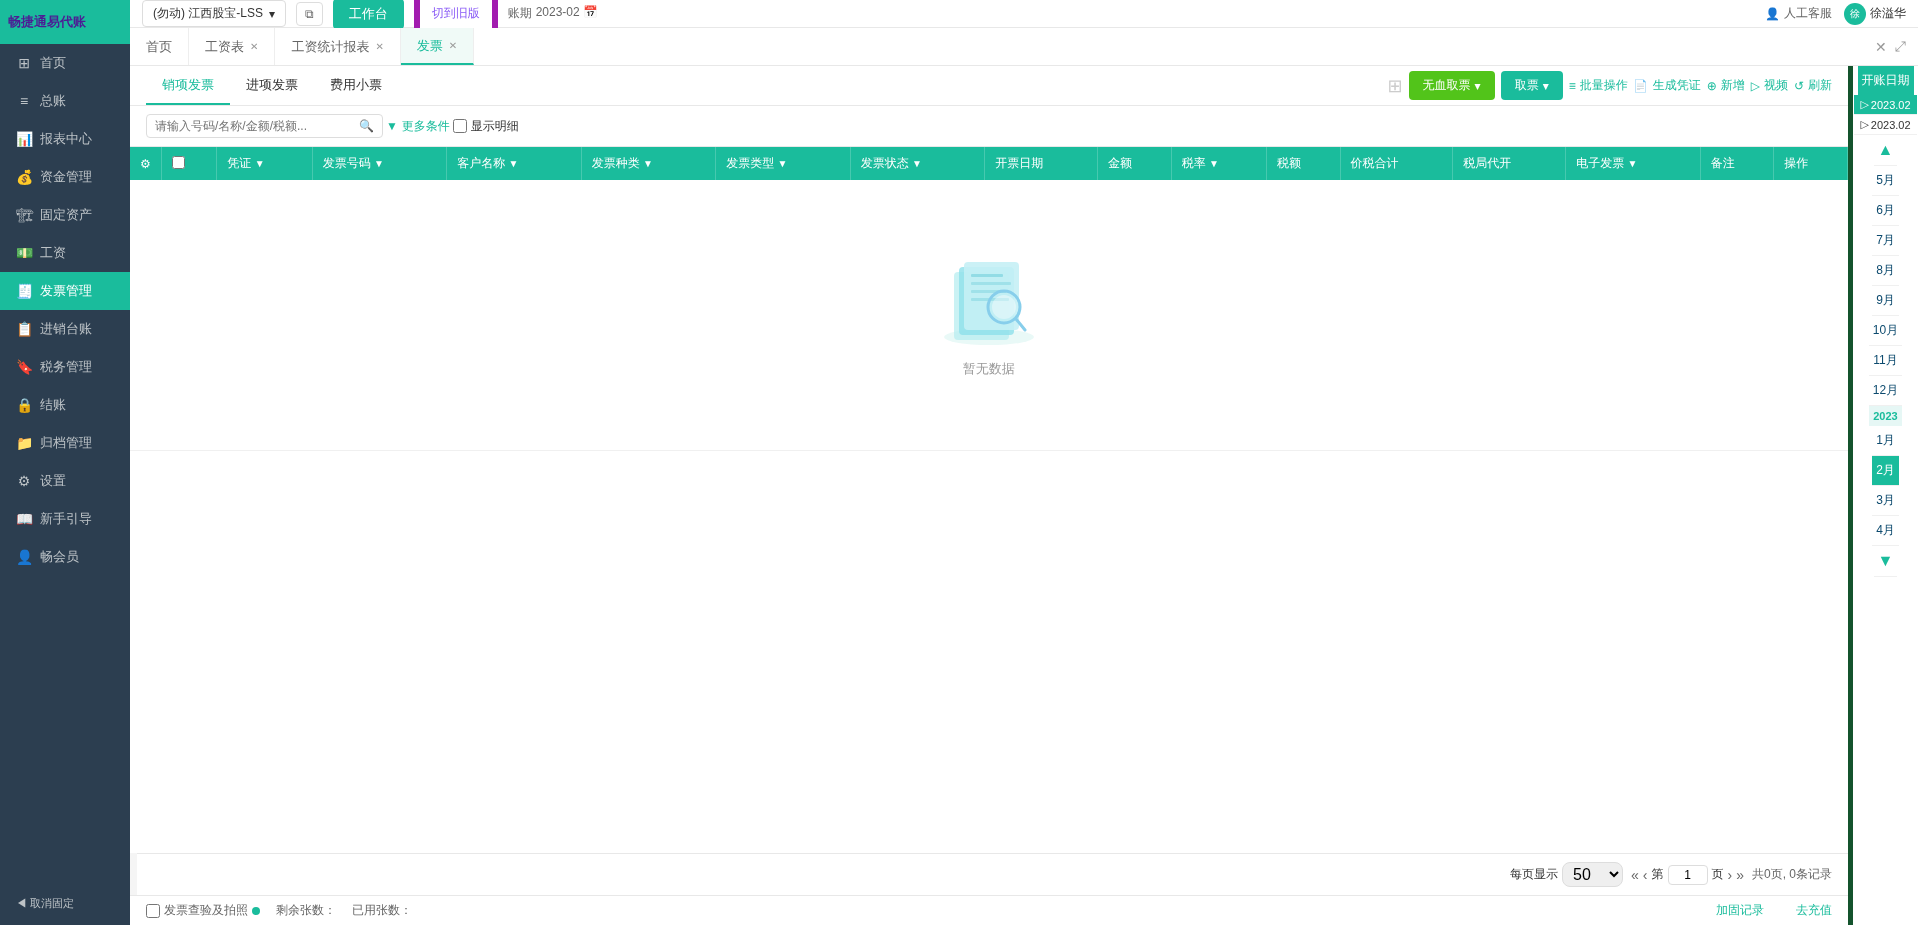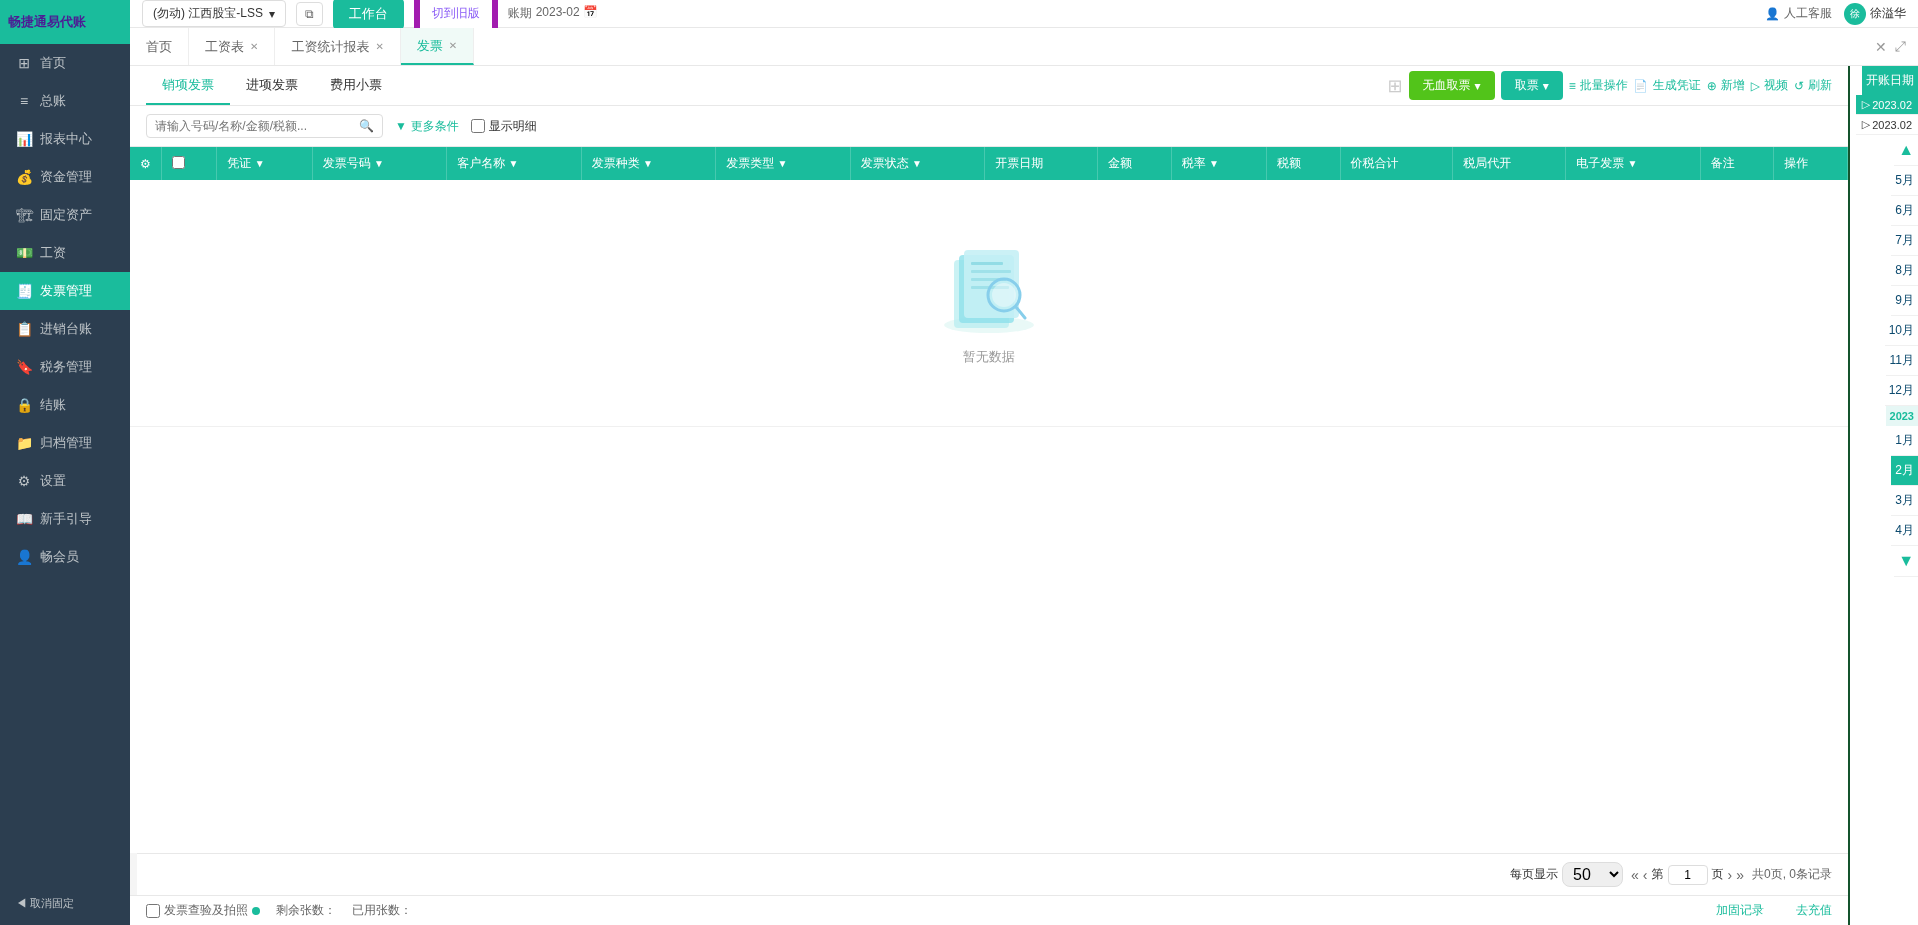--- a/index.html
+++ b/index.html
@@ -45,21 +45,21 @@
 
     
     .sub-tabs { background: white; display: flex; align-items: center; padding: 0 16px; height: 40px; border-bottom: 1px solid #e8e8e8; flex-shrink: 0; }
     .sub-tab { padding: 0 16px; height: 100%; display: flex; align-items: center; cursor: pointer; color: #333; font-size: 13px; border-bottom: 2px solid transparent; }
     .sub-tab.active { color: #1abc9c; border-bottom: 2px solid #1abc9c; }
     .btn-green { background: #52c41a; color: white; border: none; border-radius: 4px; padding: 6px 14px; cursor: pointer; font-size: 12px; display: flex; align-items: center; gap: 4px; }
     .btn-teal { background: #1abc9c; color: white; border: none; border-radius: 4px; padding: 6px 14px; cursor: pointer; font-size: 12px; display: flex; align-items: center; gap: 4px; }
     .btn-icon { color: #1abc9c; background: none; border: none; cursor: pointer; font-size: 12px; display: flex; align-items: center; gap: 4px; }
 
     
-    .filter-bar { background: white; display: flex; align-items: center; padding: 8px 16px; gap: 12px; border-bottom: 1px solid #e8e8e8; flex-shrink: 0; }
+    .filter-bar { background: white; display: flex; align-items: center; padding: 8px 16px; gap: 3px; border-bottom: 1px solid #e8e8e8; flex-shrink: 0; }
     .search-input-wrap { display: flex; align-items: center; border: 1px solid #ddd; border-radius: 4px; padding: 4px 8px; gap: 4px; background: white; }
     .search-input { border: none; outline: none; font-size: 12px; color: #333; width: 200px; }
     .filter-more { display: flex; align-items: center; gap: 4px; color: #1abc9c; cursor: pointer; font-size: 12px; }
     .show-detail { display: flex; align-items: center; gap: 4px; color: #333; cursor: pointer; font-size: 12px; }
     .checkbox { width: 14px; height: 14px; border: 1px solid #ddd; cursor: pointer; }
 
     
     .table-wrap { flex: 1; overflow: auto; background: white; }
     table { width: 100%; border-collapse: collapse; min-width: 1400px; }
     thead tr { background: #1abc9c; color: white; }
@@ -78,21 +78,21 @@
     .page-total { color: #666; font-size: 12px; }
 
     
     .bottom-bar { background: white; border-top: 1px solid #e8e8e8; display: flex; align-items: center; padding: 6px 16px; gap: 16px; flex-shrink: 0; font-size: 12px; color: #666; }
     .bottom-check { display: flex; align-items: center; gap: 4px; }
     .bottom-dot { width: 8px; height: 8px; border-radius: 50%; background: #1abc9c; display: inline-block; }
     .bottom-links { margin-left: auto; display: flex; gap: 12px; }
     .bottom-link { color: #1abc9c; cursor: pointer; text-decoration: none; margin-left: 20px; }
 
     
-    .date-panel { width: 70px; background: white; border-left: 2px solid #14532d; display: flex; flex-direction: column; align-items: flex-end; overflow-y: auto; flex-shrink: 0; position: relative; }
+    .date-panel { width: 70px; background: white; border-left: 5px solid #14532d; display: flex; flex-direction: column; align-items: center; overflow-y: auto; flex-shrink: 0; position: relative; }
     .date-panel-header { background: #1abc9c; color: white; text-align: center; padding: 6px 4px; font-size: 12px; cursor: pointer; }
     .date-panel-year { background: #f0f0f0; color: #333; text-align: center; padding: 4px; font-size: 11px; font-weight: bold; }
     .date-panel-year.active { background: #e6f7f5; color: #1abc9c; }
     .date-month { text-align: center; padding: 6px 4px; font-size: 12px; cursor: pointer; color: #0c4a6e; border-bottom: 1px solid #f0f0f0; }
     .date-month.active { background: #1abc9c; color: white; border-radius: 0; }
     .date-period-row { display: flex; align-items: center; padding: 3px 6px; font-size: 11px; color: #333; cursor: pointer; border-bottom: 1px solid #f0f0f0; gap: 2px; }
     .date-period-row.active { background: #1abc9c; color: white; }
 
     
     .empty-svg-wrap { display: flex; flex-direction: column; align-items: center; justify-content: center; flex: 1; }
@@ -328,21 +328,21 @@
               <th>
                 <span>备注</span>
               </th>
               <th>
                 <span>操作</span>
               </th>
             </tr>
           </thead>
           <tbody>
             <tr>
-              <td colspan="17" style="padding:0;border:none;">
+              <td colspan="17" style="padding:12px;border:none;">
                 <div class="empty-svg-wrap" style="padding:60px 0;display:flex;flex-direction:column;align-items:center;justify-content:center;">
 
                   <svg width="120" height="100" viewBox="0 0 120 100">
                     <ellipse cx="60" cy="85" rx="45" ry="8" fill="#e0f7f4" opacity="0.7"></ellipse>
 
                     <rect x="25" y="20" width="55" height="68" rx="4" fill="#b3ecf0" opacity="0.7"></rect>
                     <rect x="30" y="15" width="55" height="68" rx="4" fill="#8de0ea" opacity="0.8"></rect>
                     <rect x="35" y="10" width="55" height="68" rx="4" fill="#c5f0f5" opacity="0.9"></rect>
 
                     <rect x="42" y="22" width="32" height="3" rx="1" fill="#7dd4de" opacity="0.7"></rect>

